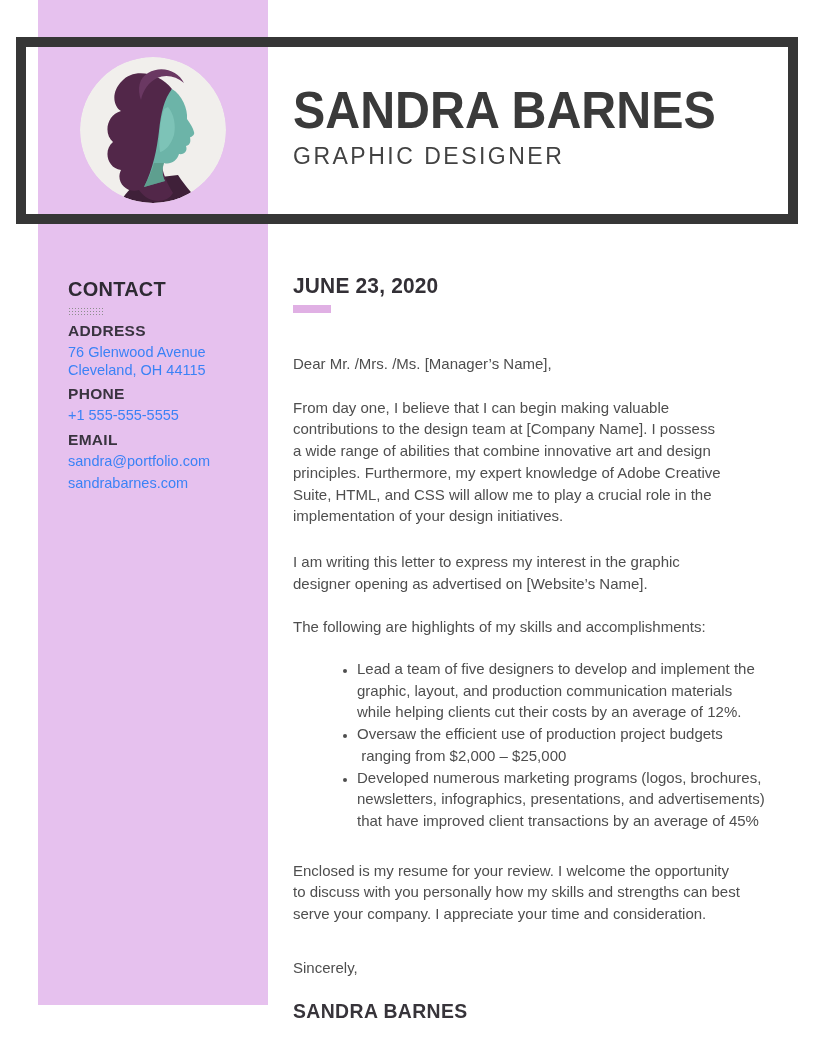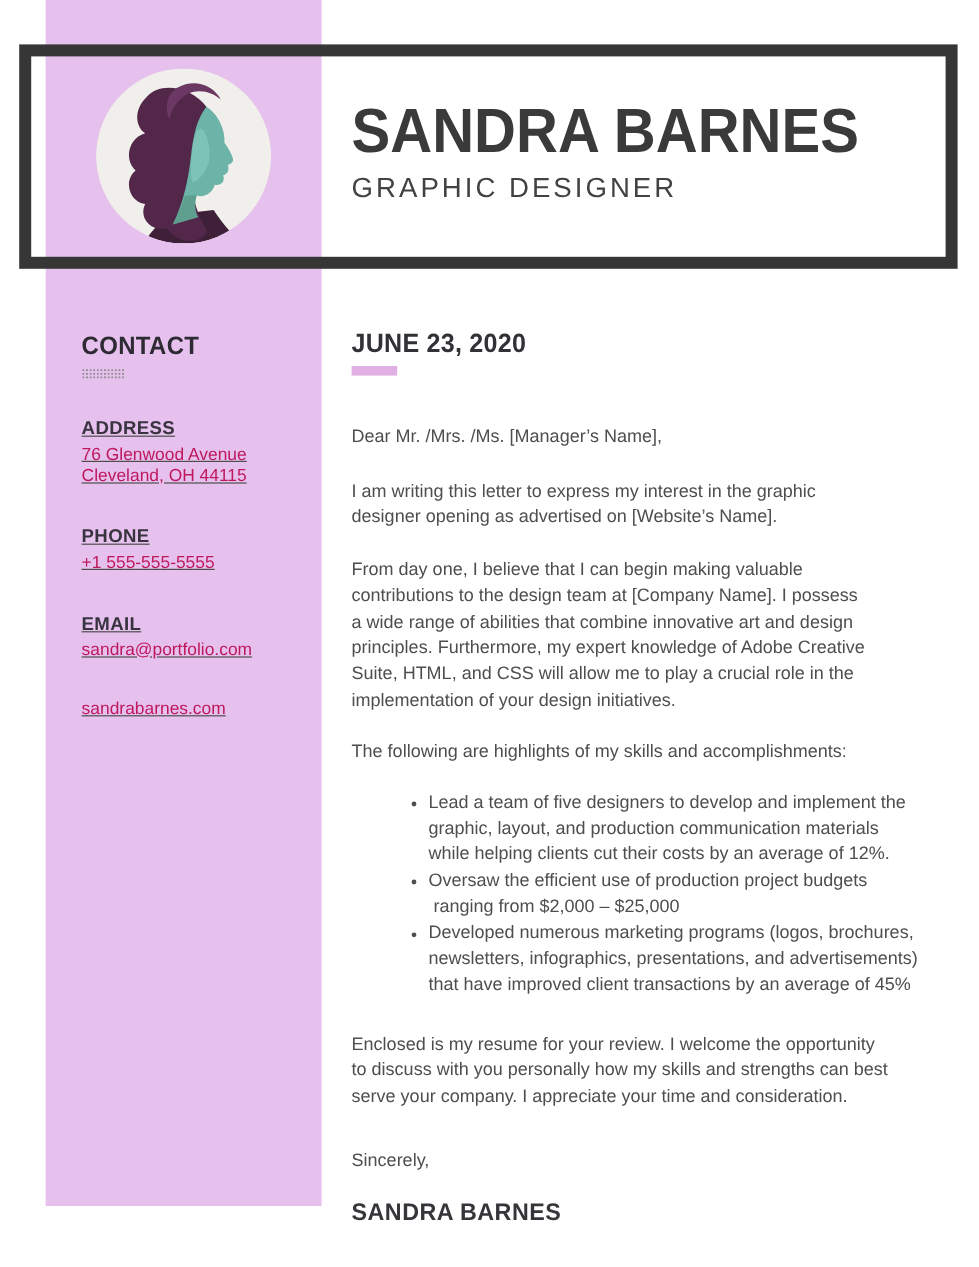--- a/index.html
+++ b/index.html
@@ -64,34 +64,34 @@
     letter-spacing: 0.3px;
     transform: scaleX(0.95);
     transform-origin: left center;
   }
   .dotted-bar {
     width: 36px; height: 9px;
     margin-top: 6px;
     background-image: radial-gradient(#8d8d8d 34%, rgba(0,0,0,0) 36%);
     background-size: 3px 3px;
   }
-  .contact-item { margin-top: 32px; text-decoration: underline; }
+  .contact-item { margin-top: 5px; }
   .contact-item:first-of-type { margin-top: 16px; }
   .contact-label {
     font-size: 15.5px;
     line-height: 20px;
     font-weight: 700;
     letter-spacing: 0.3px;
     color: #39333f;
   }
   .contact-value {
     margin-top: 3px;
     font-size: 14.5px;
     line-height: 17.5px;
-    color: #be185d;
+    color: #3b82f6;
     white-space: pre-line;
   }
   
   .letter { position: absolute; left: 293px; top: 275px; width: 505px; }
   .letter-date {
     font-size: 22px;
     line-height: 22px;
     font-weight: 800;
     color: #333036;
     letter-spacing: 0.2px;
@@ -183,28 +183,28 @@
     <div class="contact-item">
       <div class="contact-value">sandrabarnes.com</div>
     </div>
   </aside>
 
   <main class="letter">
     <div class="letter-date">JUNE 23, 2020</div>
     <div class="accent-bar"></div>
 
     <p class="salutation">Dear Mr. /Mrs. /Ms. [Manager’s Name],</p>
-    <p class="para para-first">I am writing this letter to express my interest in the graphic
-designer opening as advertised on [Website’s Name].</p>
     <p class="para">From day one, I believe that I can begin making valuable
 contributions to the design team at [Company Name]. I possess
 a wide range of abilities that combine innovative art and design
 principles. Furthermore, my expert knowledge of Adobe Creative
 Suite, HTML, and CSS will allow me to play a crucial role in the
 implementation of your design initiatives.</p>
+    <p class="para para-first">I am writing this letter to express my interest in the graphic
+designer opening as advertised on [Website’s Name].</p>
     <p class="para">The following are highlights of my skills and accomplishments:</p>
 
     <ul class="highlights">
       <li>Lead a team of five designers to develop and implement the
 graphic, layout, and production communication materials
 while helping clients cut their costs by an average of 12%.</li>
       <li>Oversaw the efficient use of production project budgets
  ranging from $2,000 – $25,000</li>
       <li>Developed numerous marketing programs (logos, brochures,
 newsletters, infographics, presentations, and advertisements)

